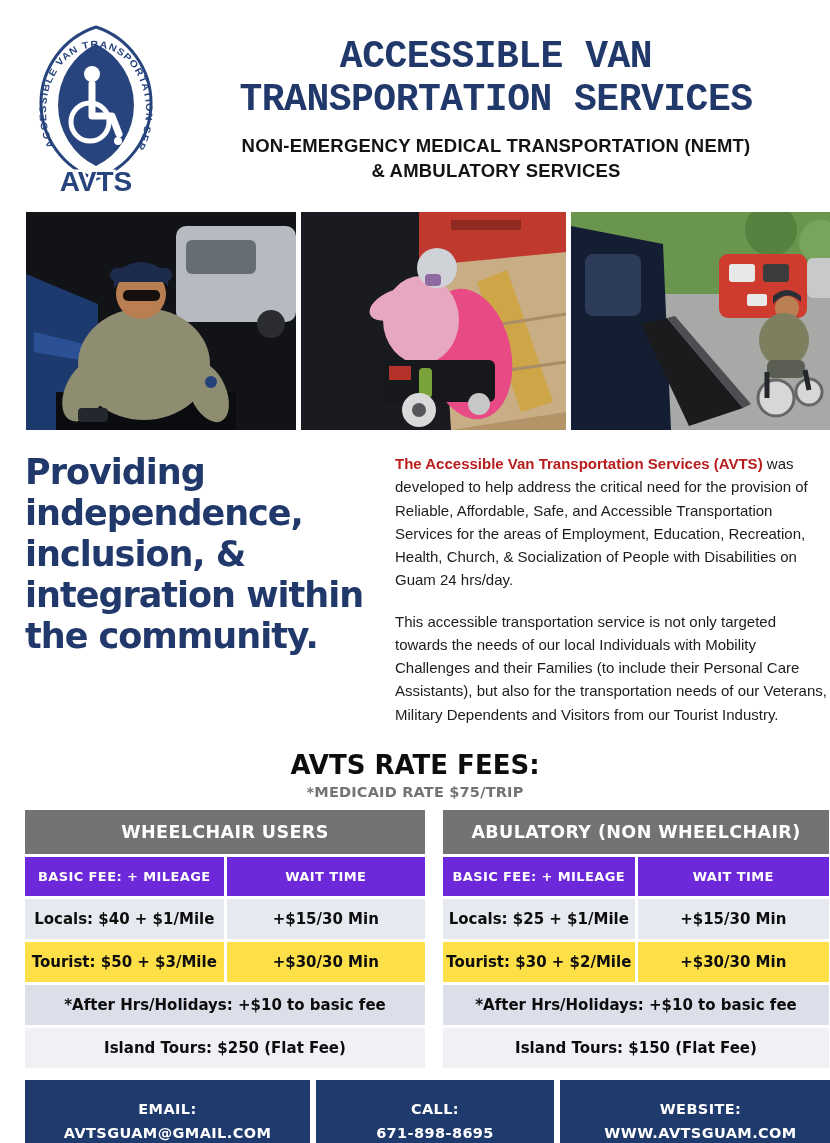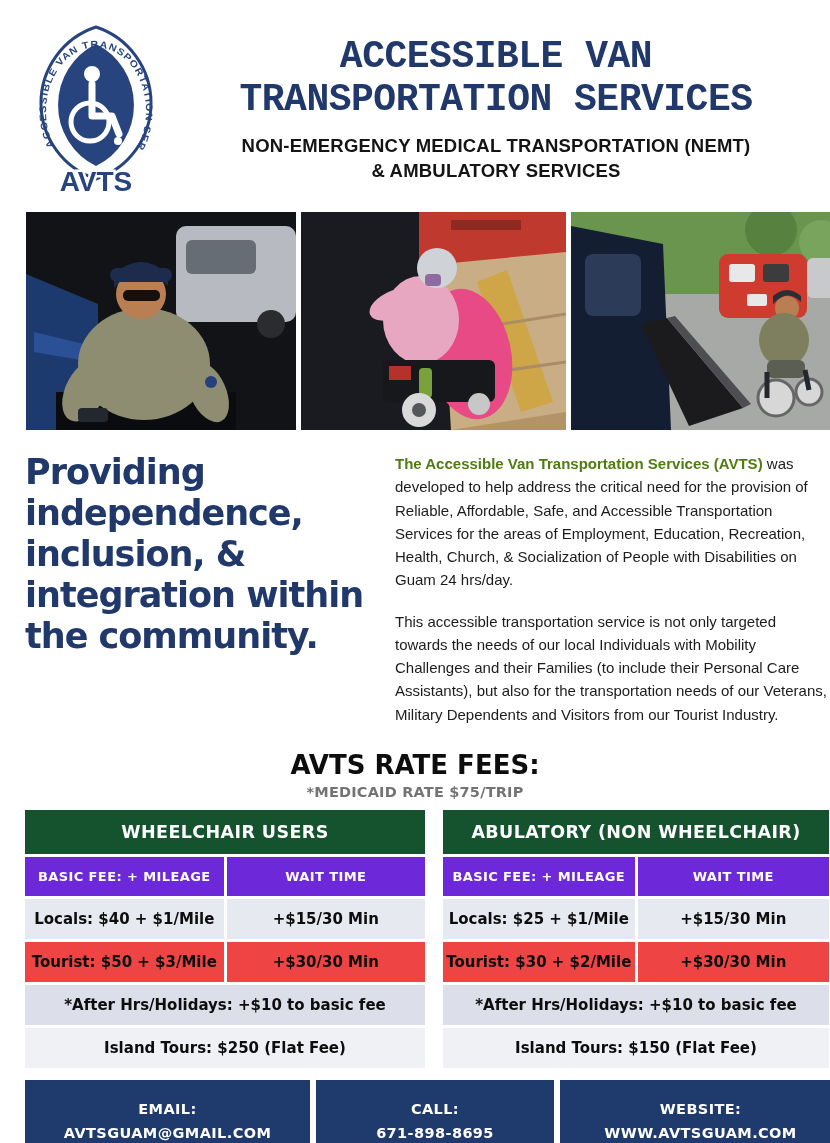--- a/index.html
+++ b/index.html
@@ -31,48 +31,48 @@
   
   .mission{display:flex;margin:22px 0 0 25px;}
   .headline{
     width:360px;flex:0 0 auto;
     font-family:"DejaVu Sans",sans-serif;
     font-size:35px;font-weight:bold;line-height:1.17;
     color:#21386b;letter-spacing:-1px;
   }
   .paragraphs{width:438px;margin-left:10px;font-size:15px;line-height:1.55;color:#1c1c1c;}
   .paragraphs p{margin:0 0 18px 0;}
-  .paragraphs strong{color:#4d7c0f;}
+  .paragraphs strong{color:#b91c1c;}
   
   .rates-head{text-align:center;margin-top:6px;}
   .rates-title{font-family:"DejaVu Sans",sans-serif;font-size:26px;font-weight:bold;color:#0d0d0d;letter-spacing:0px;}
   .rates-sub{font-family:"DejaVu Sans",sans-serif;font-size:14.5px;font-weight:bold;color:#737373;margin-top:4px;letter-spacing:0.2px;}
   
   .tables{display:flex;gap:18px;margin:10px 0 0 25px;}
   .tbl{background:#ffffff;}
   .tbl.left{width:400px;}
   .tbl.right{width:386px;}
   .tbl-title{
-    background:#14532d;color:#fff;text-align:center;
+    background:#737373;color:#fff;text-align:center;
     font-family:"DejaVu Sans",sans-serif;font-size:17.5px;font-weight:bold;
     letter-spacing:0.4px;padding:12px 0;
   }
   .tbl-grid{display:grid;grid-template-columns:1fr 1fr;gap:3px;margin-top:3px;}
   .tbl-grid .cell{text-align:center;}
   .cols .cell{
     background:#6d28d9;color:#fff;
     font-family:"DejaVu Sans",sans-serif;font-size:13px;font-weight:bold;
     letter-spacing:0.4px;padding:12px 0;
   }
   .datarow .cell{
     font-family:"DejaVu Sans",sans-serif;font-size:15px;font-weight:bold;
     color:#0d0d0d;padding:11px 0;
   }
   .datarow.r1 .cell{background:#e7e9f1;}
-  .datarow.r2 .cell{background:#ef4444;}
+  .datarow.r2 .cell{background:#fde047;}
   .fullrow{
     margin-top:3px;text-align:center;
     font-family:"DejaVu Sans",sans-serif;font-size:15px;font-weight:bold;
     color:#0d0d0d;padding:11px 0;
   }
   .fullrow.note{background:#dcdee9;}
   .fullrow.tours{background:#eff1f5;}
   
   .footer{display:flex;gap:6px;margin:12px 0 0 25px;}
   .fbox{

